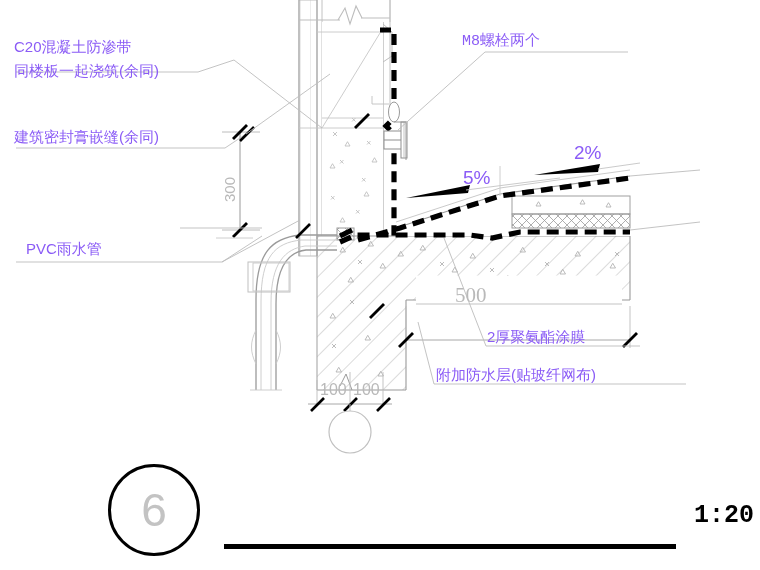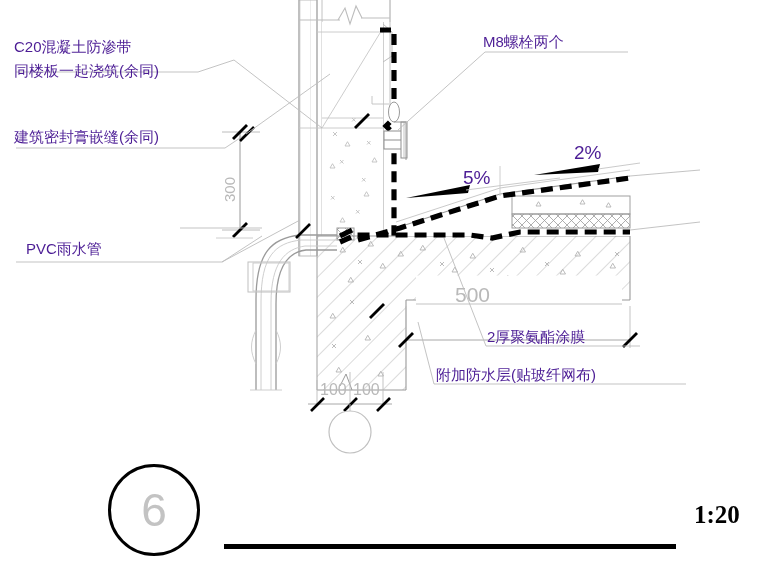--- a/index.html
+++ b/index.html
@@ -22,21 +22,21 @@
   }
   svg.cad {
     position: absolute;
     left: 0; top: 0;
     width: 760px;
     height: 570px;
     display: block;
   }
   .anno {
     position: absolute;
-    color: #4c1d95;
+    color: #8b5cf6;
     font-size: 15px;
     line-height: 1.25;
     white-space: nowrap;
     font-family: "Liberation Sans", "DejaVu Sans", sans-serif;
   }
   .anno.dim { font-size: 15px; color: #b9b9b9; }
   .rot90 {
     transform: rotate(-90deg);
     transform-origin: left top;
   }
@@ -86,21 +86,21 @@
     height: 5px;
     background: #000;
   }
   .title-scale {
     position: absolute;
     left: 594px;
     top: 39px;
     font-size: 25px;
     font-weight: bold;
     color: #000;
-    font-family: Liberation Serif, serif;
+    font-family: Liberation Mono, monospace;
   }
 </style>
 </head>
 <body>
 
 <div id="sheet">
 
   <svg class="cad" viewBox="0 0 760 570">
     <defs>
 
@@ -354,33 +354,33 @@
     </g>
   </svg>
 
   <div class="anno" style="left:14px; top:38px;">C20混凝土防渗带</div>
   <div class="anno" style="left:14px; top:62px;">同楼板一起浇筑(余同)</div>
 
   <div class="anno" style="left:14px; top:128px;">建筑密封膏嵌缝(余同)</div>
 
   <div class="anno" style="left:14px; top:240px;margin-left:12px;">PVC雨水管</div>
 
-  <div class="anno" style="left:483px; top:33px;">M8螺栓两个</div>
+  <div class="anno" style="left:462px; top:33px;font-family:Liberation Mono, monospace;">M8螺栓两个</div>
 
   <div class="anno" style="left:487px; top:328px;">2厚聚氨酯涂膜</div>
 
   <div class="anno" style="left:436px; top:366px;text-align:center;">附加防水层(贴玻纤网布)</div>
 
   <div class="anno" style="left:463px; top:166px; font-size:19px;">5%</div>
 
   <div class="anno" style="left:574px; top:141px; font-size:19px;">2%</div>
 
   <div class="anno dim rot90" style="left:221px; top:202px;">300</div>
 
-  <div class="anno dim" style="left:455px; top:282px; font-size:21px;">500</div>
+  <div class="anno dim" style="left:455px; top:282px; font-size:21px;font-family:Liberation Serif, serif;">500</div>
 
   <div class="anno dim" style="left:320px; top:380px; font-size:16px;">100</div>
 
   <div class="anno dim" style="left:353px; top:380px; font-size:16px;">100</div>
 
   <div class="title-block">
     <div class="title-num">
       <span>6</span>
     </div>
     <div class="title-rule"></div>

